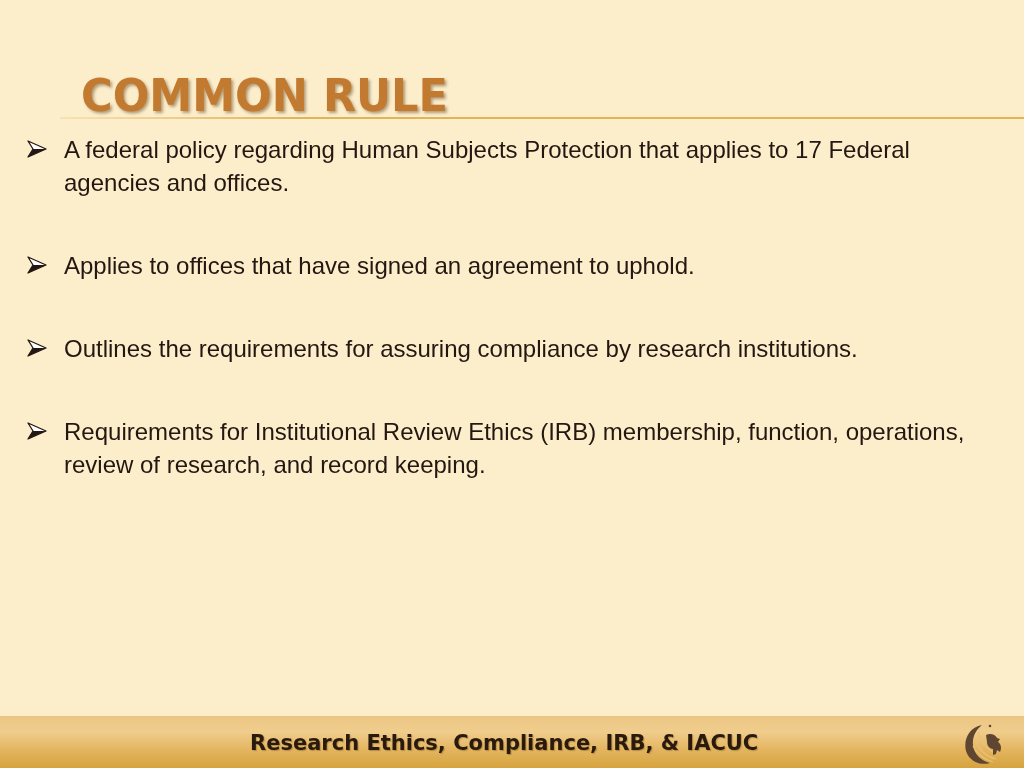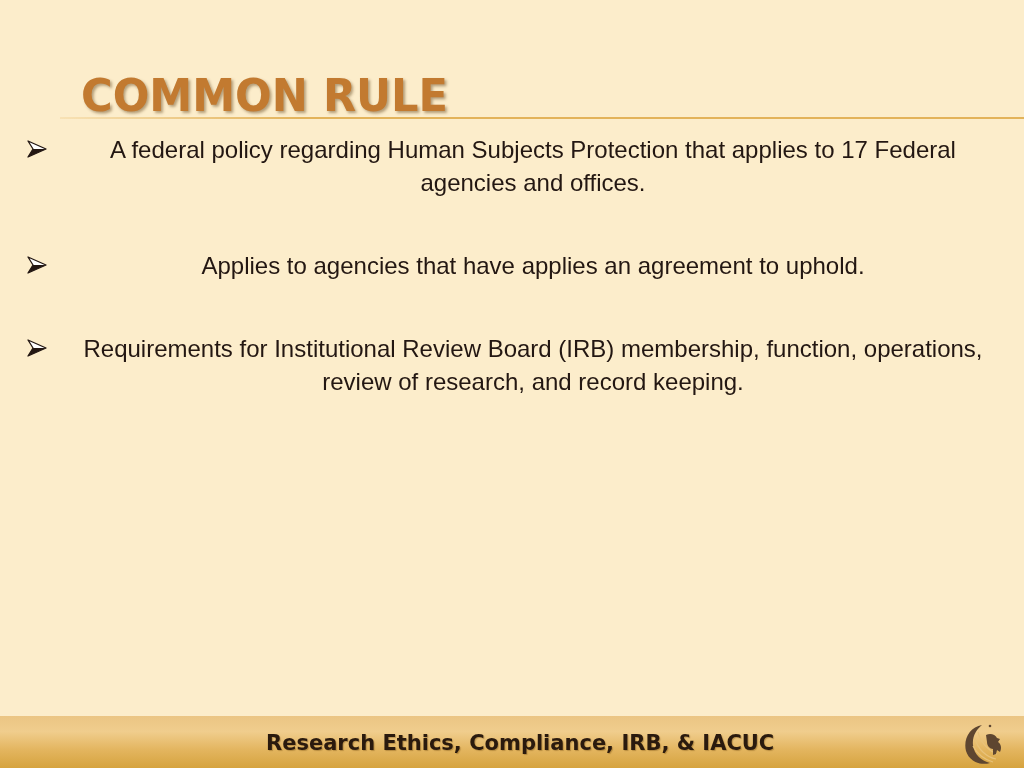--- a/index.html
+++ b/index.html
@@ -1,21 +1,21 @@
 <!DOCTYPE html>
 <html><head>
 <meta charset="utf-8">
 <style>
   html, body { margin: 0; padding: 0; }
   body {
     width: 1024px; height: 768px; overflow: hidden; position: relative;
     background: #FCEDCB;
     font-family: "Liberation Sans", sans-serif;
   }
-  .slide { position: absolute; inset: 0; text-align: center; }
+  .slide { position: absolute; inset: 0; }
   .title {
     position: absolute; left: 81px; top: 74px;
     font-family: "DejaVu Sans", sans-serif; font-weight: bold;
     font-size: 44px; letter-spacing: 0px; line-height: 1;
     color: #C27A30;
     text-shadow: 2px 2px 3px rgba(90,60,20,0.45);
     transform: scaleX(0.98); transform-origin: left;
   }
   .title-rule {
     position: absolute; left: 60px; right: 0; top: 117px; height: 2px;
@@ -32,21 +32,20 @@
   }
   .footer {
     position: absolute; left: 0; right: 0; top: 716px; height: 52px;
     background: linear-gradient(to bottom, #EBC584 0%, #F0CD8D 30%, #E3B55F 65%, #D6A33E 100%);
   }
   .footer-text {
     position: absolute; left: 250px; top: 733px;
     font-family: "DejaVu Sans", sans-serif; font-weight: bold;
     font-size: 21px; color: #2A1A0E; line-height: 1;
     text-shadow: 1px 1px 1px rgba(120,80,20,0.4);
-    margin-left: 16px;
   }
   .logo { position: absolute; left: 960px; top: 719px; width: 48px; height: 48px; }
 </style>
 </head>
 <body>
 
 <div class="slide">
   <div class="title">COMMON RULE</div>
   <div class="title-rule"></div>
 
@@ -56,28 +55,35 @@
           <path d="M1 1 L19 9 L1 17 L6 9 Z" fill="#fff" stroke="#231712" stroke-width="1.3" stroke-linejoin="round"></path>
           <path d="M1 17 L19 9 L6 9 Z" fill="#231712"></path>
         </svg>
       <span>A federal policy regarding Human Subjects Protection that applies to 17 Federal agencies and offices.</span>
     </li>
     <li class="bullet">
       <svg class="bullet-icon" viewBox="0 0 20 18">
           <path d="M1 1 L19 9 L1 17 L6 9 Z" fill="#fff" stroke="#231712" stroke-width="1.3" stroke-linejoin="round"></path>
           <path d="M1 17 L19 9 L6 9 Z" fill="#231712"></path>
         </svg>
-      <span>Applies to agencies that have applies an agreement to uphold.</span>
+      <span>Applies to offices that have signed an agreement to uphold.</span>
     </li>
     <li class="bullet">
       <svg class="bullet-icon" viewBox="0 0 20 18">
           <path d="M1 1 L19 9 L1 17 L6 9 Z" fill="#fff" stroke="#231712" stroke-width="1.3" stroke-linejoin="round"></path>
           <path d="M1 17 L19 9 L6 9 Z" fill="#231712"></path>
         </svg>
-      <span>Requirements for Institutional Review Board (IRB) membership, function, operations, review of research, and record keeping.</span>
+      <span>Outlines the requirements for assuring compliance by research institutions.</span>
+    </li>
+    <li class="bullet">
+      <svg class="bullet-icon" viewBox="0 0 20 18">
+          <path d="M1 1 L19 9 L1 17 L6 9 Z" fill="#fff" stroke="#231712" stroke-width="1.3" stroke-linejoin="round"></path>
+          <path d="M1 17 L19 9 L6 9 Z" fill="#231712"></path>
+        </svg>
+      <span>Requirements for Institutional Review Ethics (IRB) membership, function, operations, review of research, and record keeping.</span>
     </li>
   </ul>
 
   <div class="footer"></div>
   <div class="footer-text">Research Ethics, Compliance, IRB, &amp; IACUC</div>
   <svg class="logo" viewBox="0 0 48 48">
     <g fill="#5E4630">
       <path d="M22 6 C10 8 3 20 6 32 C9 42 20 47 30 44 C22 42 14 36 13 26 C12 17 17 10 22 6 Z"></path>
       <path d="M15 20 C18 30 26 38 36 40" stroke="#E8C27A" stroke-width="1.2" fill="none"></path>
       <path d="M13 27 C17 35 25 41 33 43" stroke="#E8C27A" stroke-width="1.2" fill="none"></path>

